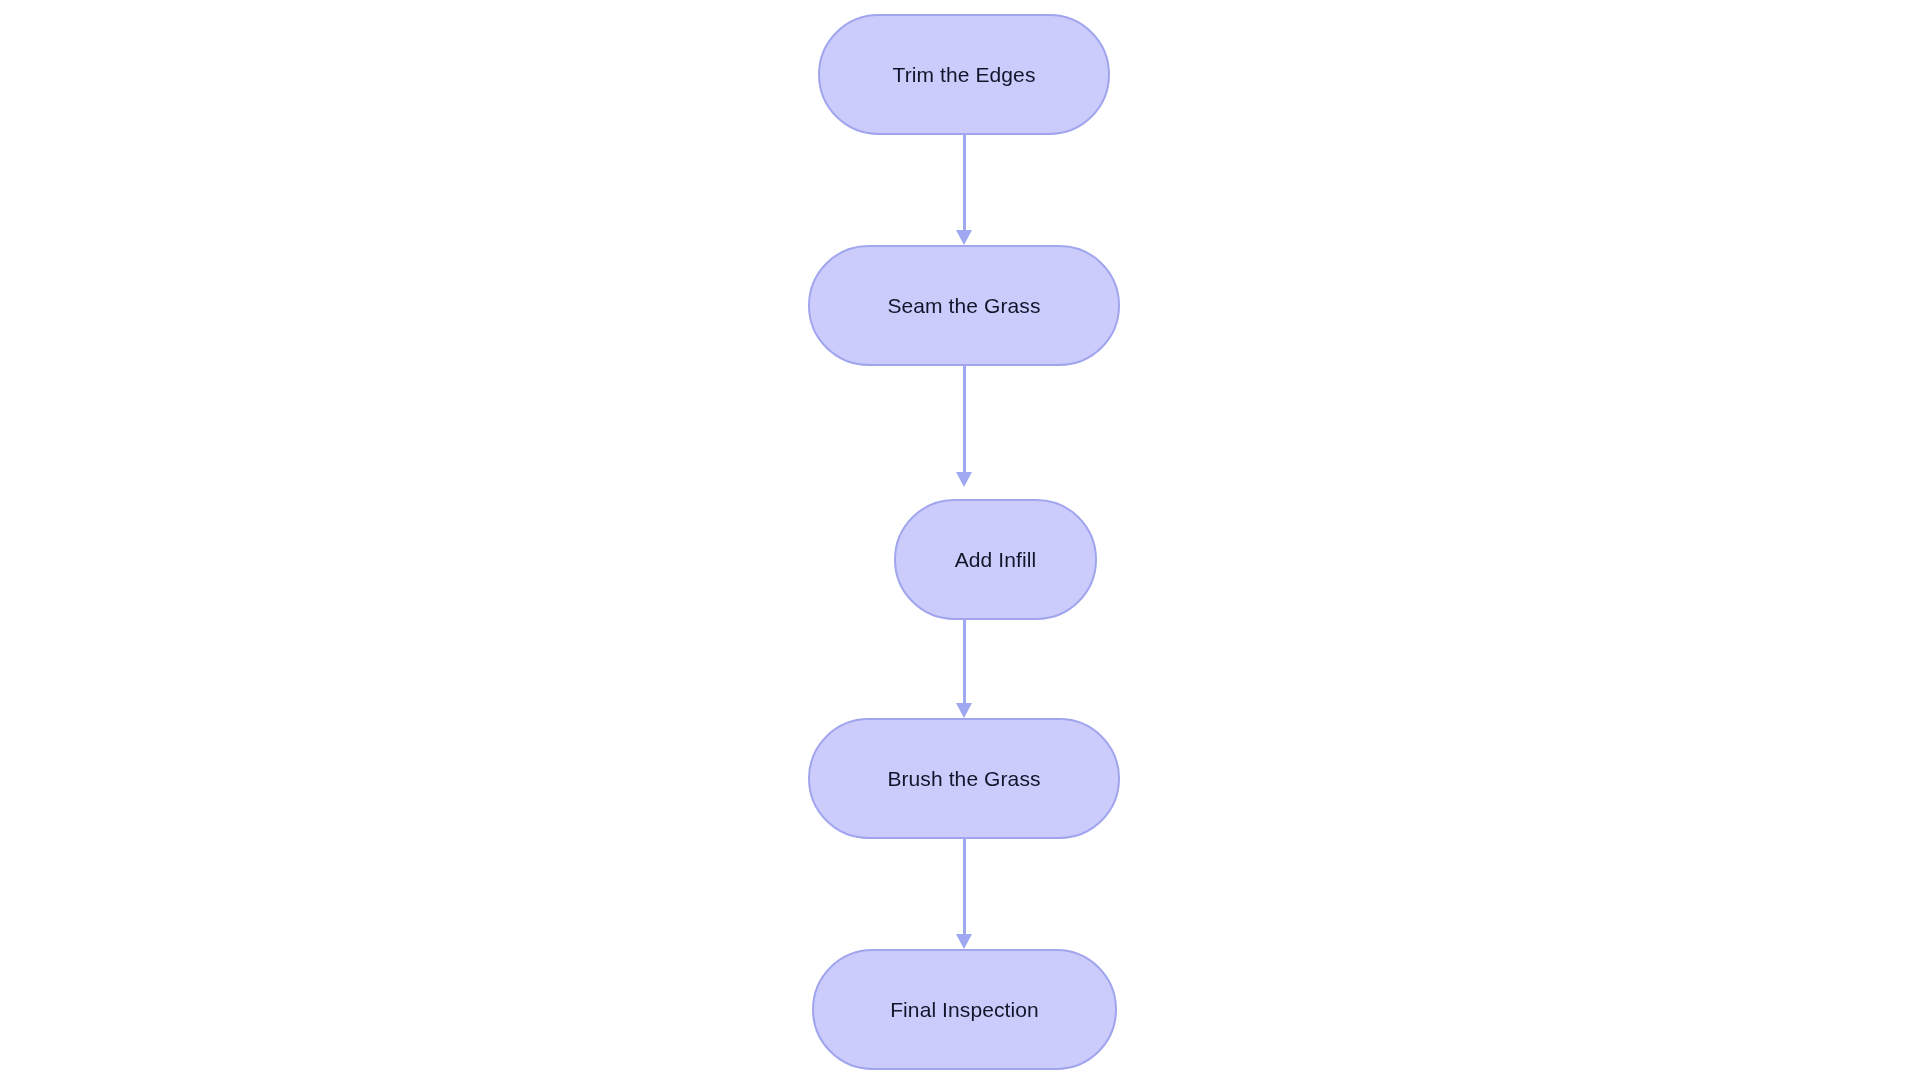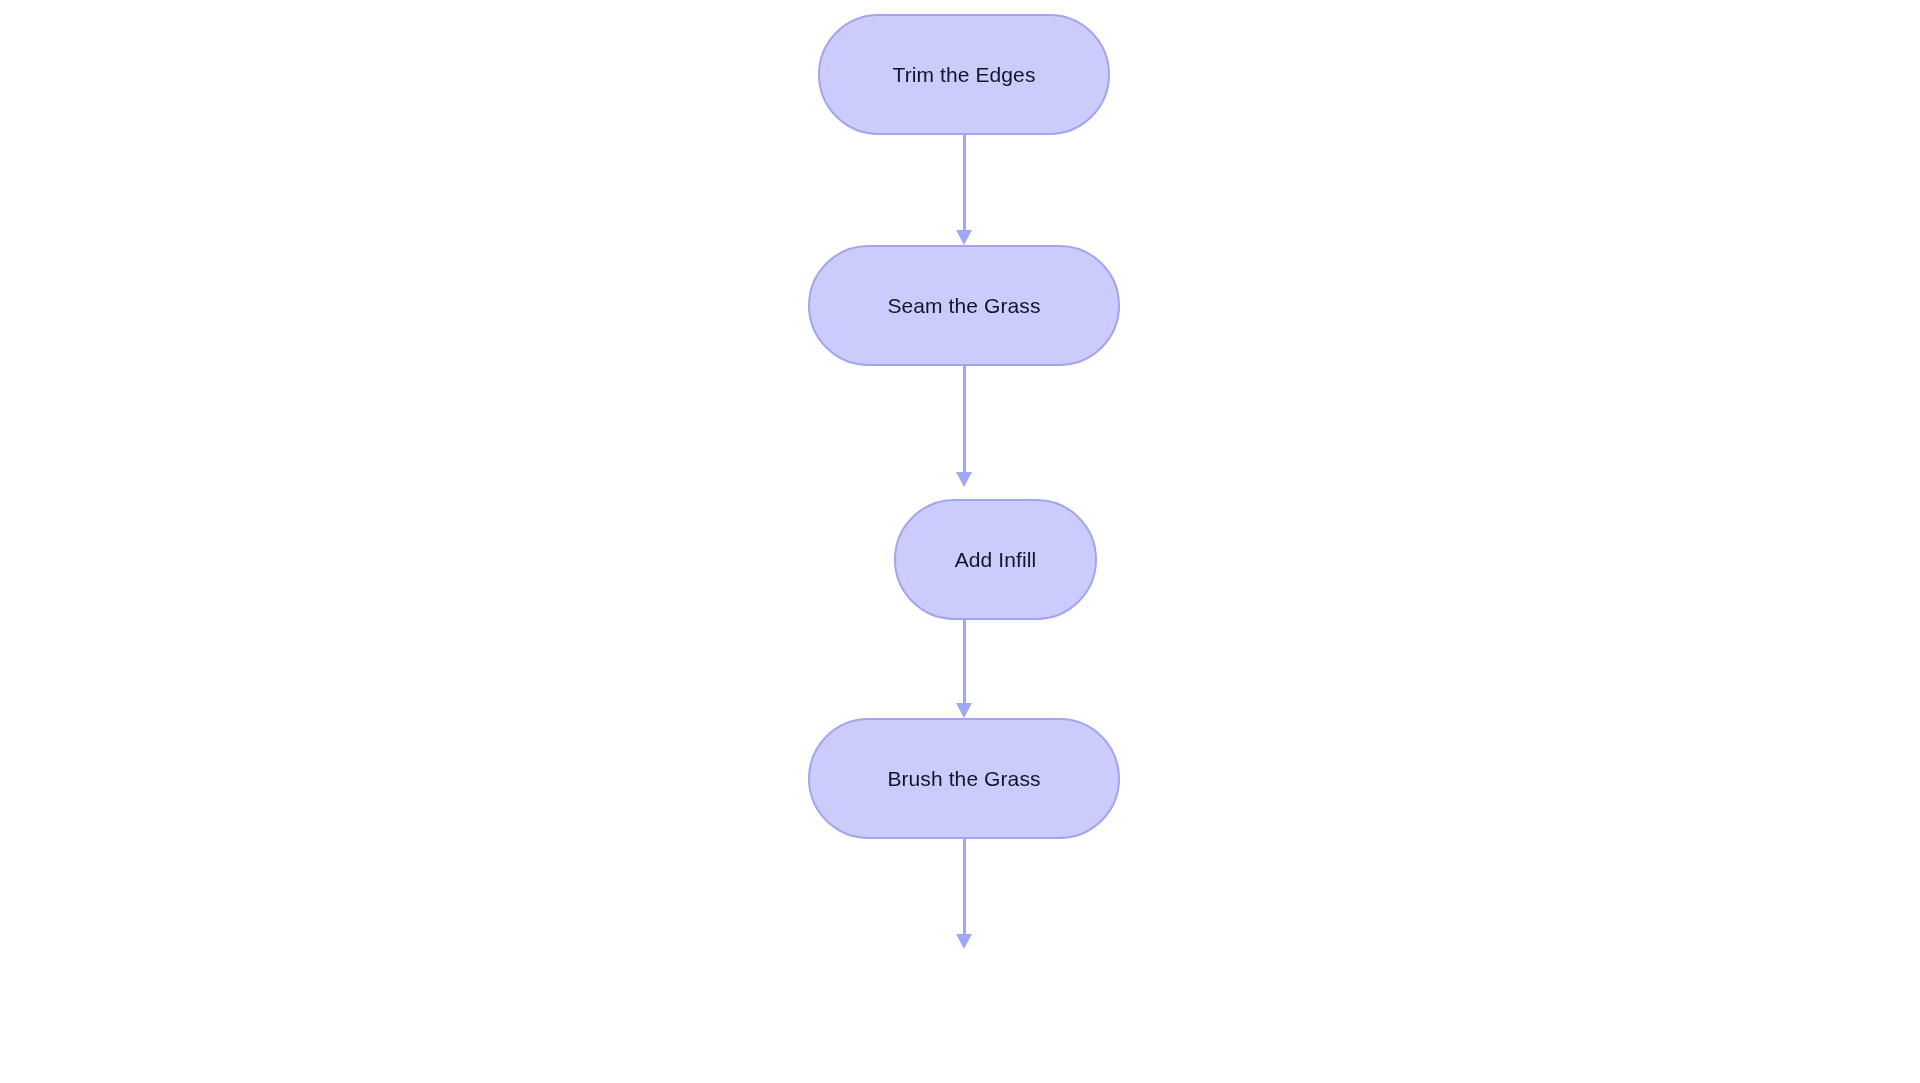--- a/index.html
+++ b/index.html
@@ -122,14 +122,17 @@
 
   <div class="node" id="node-3">
     <span class="node-label">Brush the Grass</span>
   </div>
 
   <div class="connector" id="connector-3">
     <div class="conn-line"></div>
     <div class="conn-arrow"></div>
   </div>
 
+  <div class="node" id="node-4">
+    <span class="node-label">Final Inspection</span>
+  </div>
 
 </div>
 
 </body></html>

